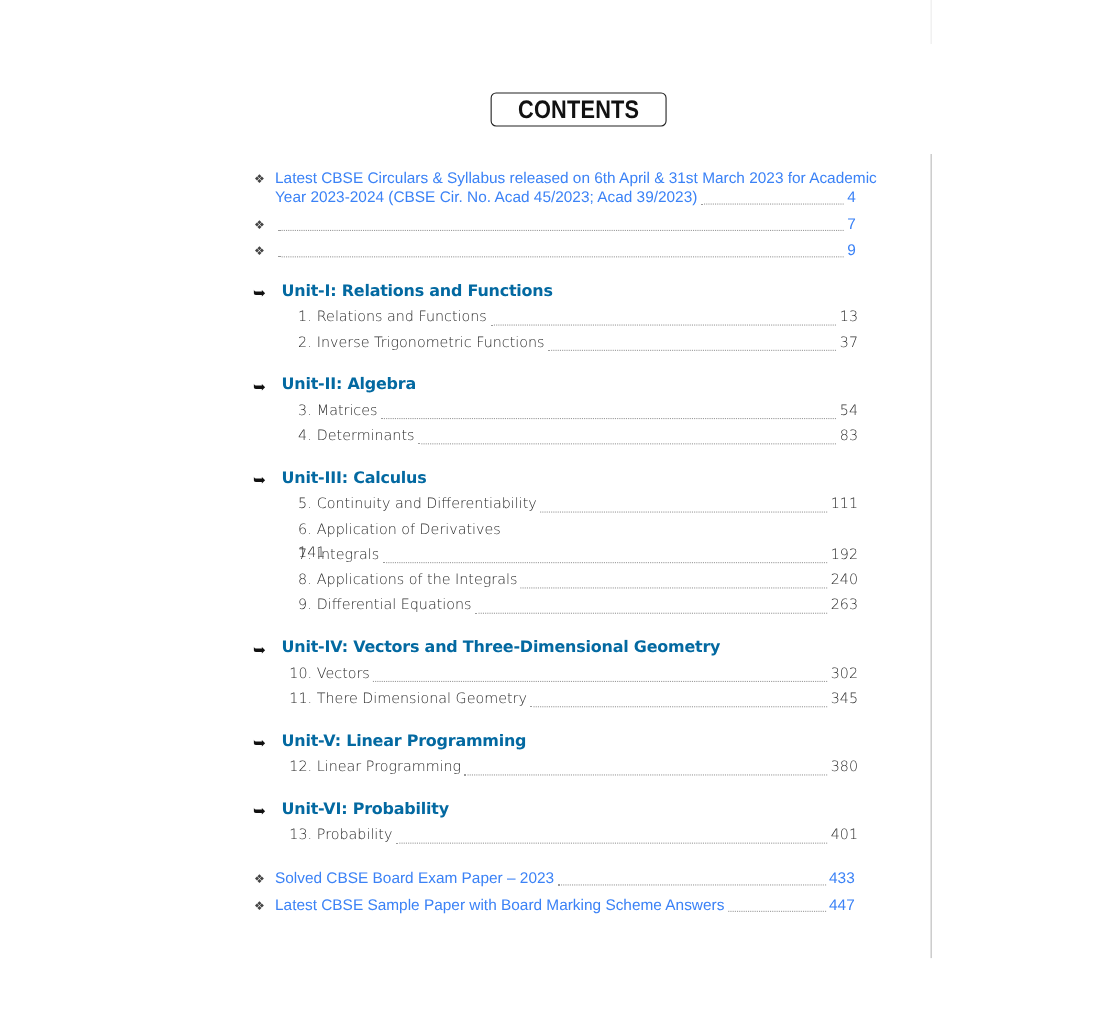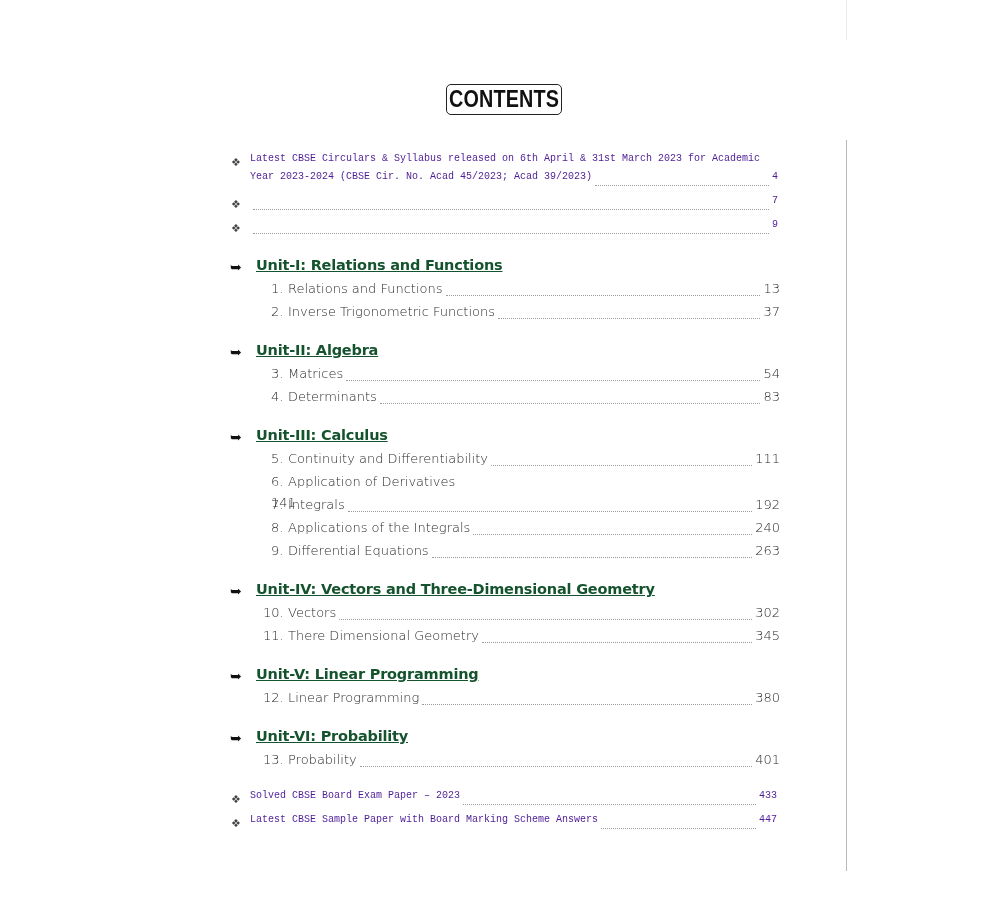--- a/index.html
+++ b/index.html
@@ -3,51 +3,51 @@
   <meta charset="utf-8">
   <style>
     * { box-sizing: border-box; margin: 0; padding: 0; }
     html, body { width: 1000px; height: 924px; background: #ffffff; overflow: hidden; }
     body { position: relative; font-family: "DejaVu Sans", sans-serif; color: #1a1a1a; }
 
     .rule-top { position: absolute; left: 846px; top: 0; width: 1px; height: 40px; background: #ececec; }
     .rule-main { position: absolute; left: 846px; top: 140px; width: 1px; height: 731px; background: #b8b8b8; }
 
     .title-box {
-      position: absolute; left: 446px; top: 84px; width: 116px; height: 31px;
+      position: absolute; left: 446px; top: 84px; width: 160px; height: 31px;
       border: 1.5px solid #222; border-radius: 5px;
       display: flex; align-items: center; justify-content: center;
     }
     .title-box span {
       font-family: "Liberation Sans", sans-serif; font-weight: bold;
       font-size: 23px; letter-spacing: 0.2px; color: #111;
       transform: scaleX(0.86); display: inline-block;
     }
 
     .row { position: absolute; display: flex; align-items: baseline; height: 20px; }
     .row .txt { white-space: nowrap; font-size: 14px; }
     .row .dots {
       flex: 1; margin: 0 3px; height: 1px; align-self: flex-end; margin-bottom: 5px;
       border-bottom: 1.2px dotted #9a9a9a;
     }
     .row .pg { white-space: nowrap; font-size: 14px; text-align: right; }
 
-    .top-item .txt, .top-item .pg, .top-line1 { font-family: Liberation Mono, monospace; font-size: 10px; color: #4c1d95; }
+    .top-item .txt, .top-item .pg, .top-line1 { font-family: Liberation Sans, sans-serif; font-size: 14px; color: #3b82f6; }
     .sub-item .txt, .sub-item .pg { font-family: "DejaVu Sans", sans-serif; font-size: 13px; color: #2a2a2a; font-weight: 300; }
 
     .bullet-glyph {
       position: absolute; font-size: 11px; color: #444; line-height: 1;
     }
     .arrow-glyph {
       position: absolute; font-size: 14px; color: #111; line-height: 1; font-weight: bold;
     }
 
     .unit-title {
       position: absolute; font-family: "DejaVu Sans", sans-serif; font-weight: bold;
-      font-size: 14.5px; color: #14532d; white-space: nowrap; letter-spacing: -0.2px; text-decoration: underline;
+      font-size: 14.5px; color: #0369a1; white-space: nowrap; letter-spacing: -0.2px;
     }
     .num { display: inline-block; }
   </style>
 </head>
 <body>
 
 <div class="rule-top"></div>
 <div class="rule-main"></div>
 
 <div class="title-box">

